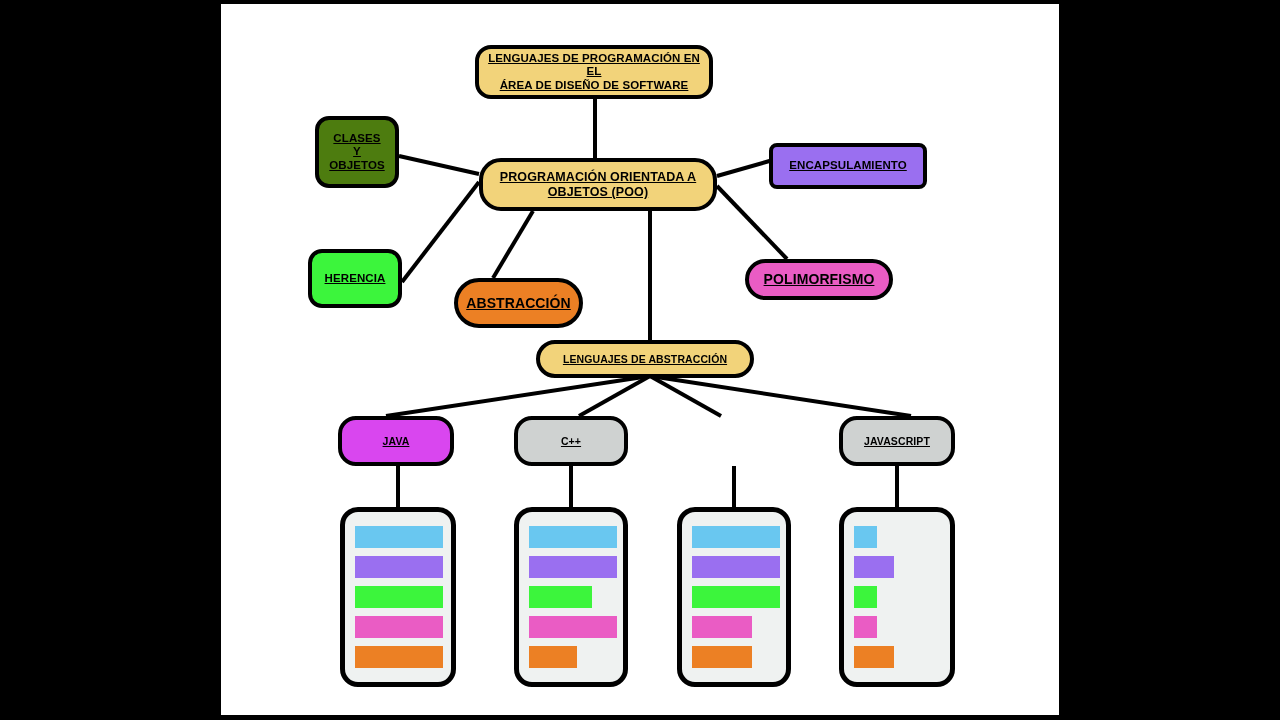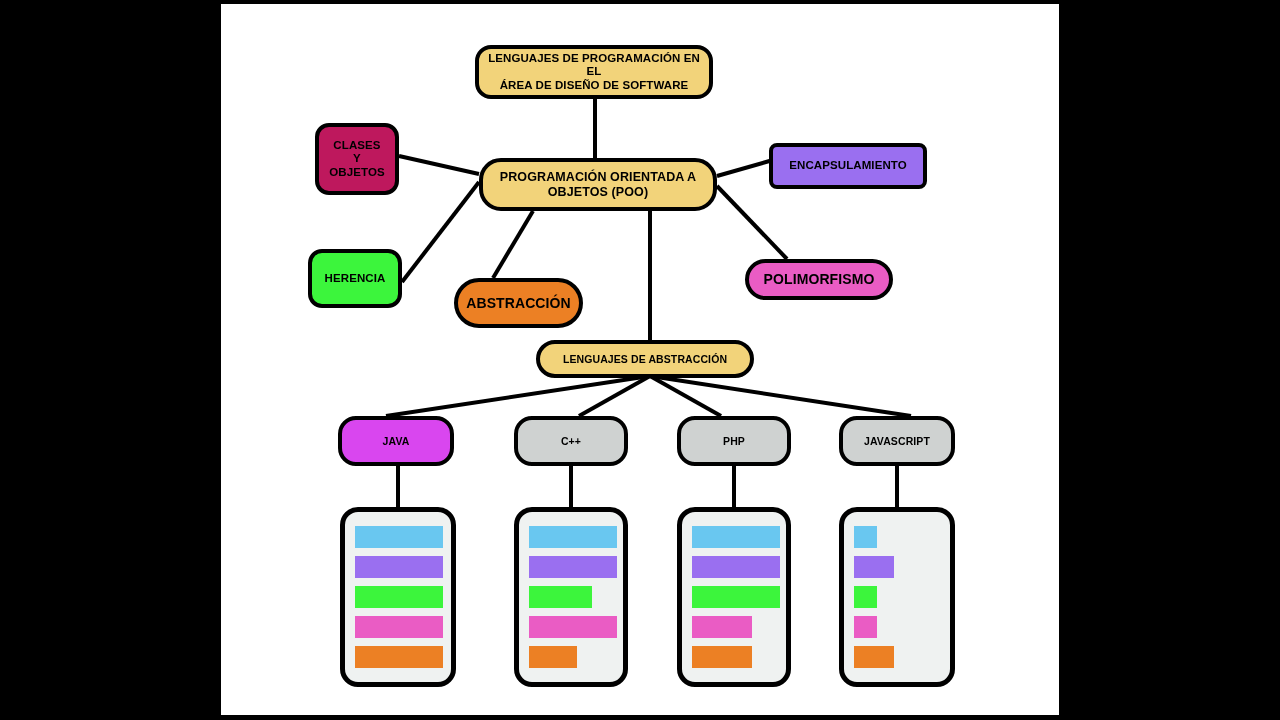--- a/index.html
+++ b/index.html
@@ -45,20 +45,21 @@
     border: 4px solid #000000;
     display: flex;
     align-items: center;
     justify-content: center;
     text-align: center;
     color: #000000;
     font-weight: bold;
     line-height: 1.15;
     letter-spacing: 0.1px;
     z-index: 5;
+    text-decoration: underline;
   }
 
   .node-title {
     border-radius: 16px;
     font-size: 11.5px;
     padding: 2px 6px;
   }
 
   .node-core {
     border-radius: 22px;
@@ -144,39 +145,38 @@
         <line x1="676" y1="462" x2="676" y2="505"></line>
       </g>
     </svg>
 
     <div class="node node-title multiline" style="left:254px; top:41px; width:238px; height:54px; background:#f2d37a;">LENGUAJES DE PROGRAMACIÓN EN EL
 ÁREA DE DISEÑO DE SOFTWARE</div>
 
     <div class="node node-core multiline" style="left:258px; top:154px; width:238px; height:53px; background:#f2d37a;">PROGRAMACIÓN ORIENTADA A
 OBJETOS (POO)</div>
 
-    <div class="node node-rounded multiline" style="left:94px; top:119px; width:84px; height:72px; background:#be185d; border-radius:14px; font-size:11.5px;">CLASES
+    <div class="node node-rounded multiline" style="left:94px; top:112px; width:84px; height:72px; background:#4d7c0f; border-radius:14px; font-size:11.5px;">CLASES
 Y
 OBJETOS</div>
 
     <div class="node node-rounded" style="left:87px; top:245px; width:94px; height:59px; background:#3cf53c; border-radius:14px; font-size:11.5px;">HERENCIA</div>
 
     <div class="node node-pill" style="left:233px; top:274px; width:129px; height:50px; background:#ec8024;">ABSTRACCIÓN</div>
 
     <div class="node node-rounded" style="left:548px; top:139px; width:158px; height:46px; background:#9a6ff0; border-radius:8px; font-size:11.5px;">ENCAPSULAMIENTO</div>
 
     <div class="node node-pill" style="left:524px; top:255px; width:148px; height:41px; background:#ea5cc4;">POLIMORFISMO</div>
 
     <div class="node node-sub" style="left:315px; top:336px; width:218px; height:38px; background:#f2d37a; border-radius:19px; font-weight:bold;">LENGUAJES DE ABSTRACCIÓN</div>
 
     <div class="node node-lang-head" style="left:117px; top:412px; width:116px; height:50px; background:#d946ef;">JAVA</div>
 
     <div class="node node-lang-head" style="left:293px; top:412px; width:114px; height:50px; background:#cfd2d1;">C++</div>
 
-    <div class="node node-lang-head" style="left:456px; top:412px; width:114px; height:50px; background:#cfd2d1;">PHP</div>
 
     <div class="node node-lang-head" style="left:618px; top:412px; width:116px; height:50px; background:#cfd2d1;text-align:right;">JAVASCRIPT</div>
 
     <div class="panel" style="left:119px; top:503px; width:116px; height:180px;">
         <div class="bar" style="background: rgb(105, 199, 240); left: 10px; top: 14px; width: 88px;"></div>
         <div class="bar" style="background: rgb(154, 111, 240); left: 10px; top: 44px; width: 88px;"></div>
         <div class="bar" style="background: rgb(60, 245, 60); left: 10px; top: 74px; width: 88px;"></div>
         <div class="bar" style="background: rgb(234, 92, 196); left: 10px; top: 104px; width: 88px;"></div>
         <div class="bar" style="background: rgb(236, 128, 36); left: 10px; top: 134px; width: 88px;"></div>
       </div>

